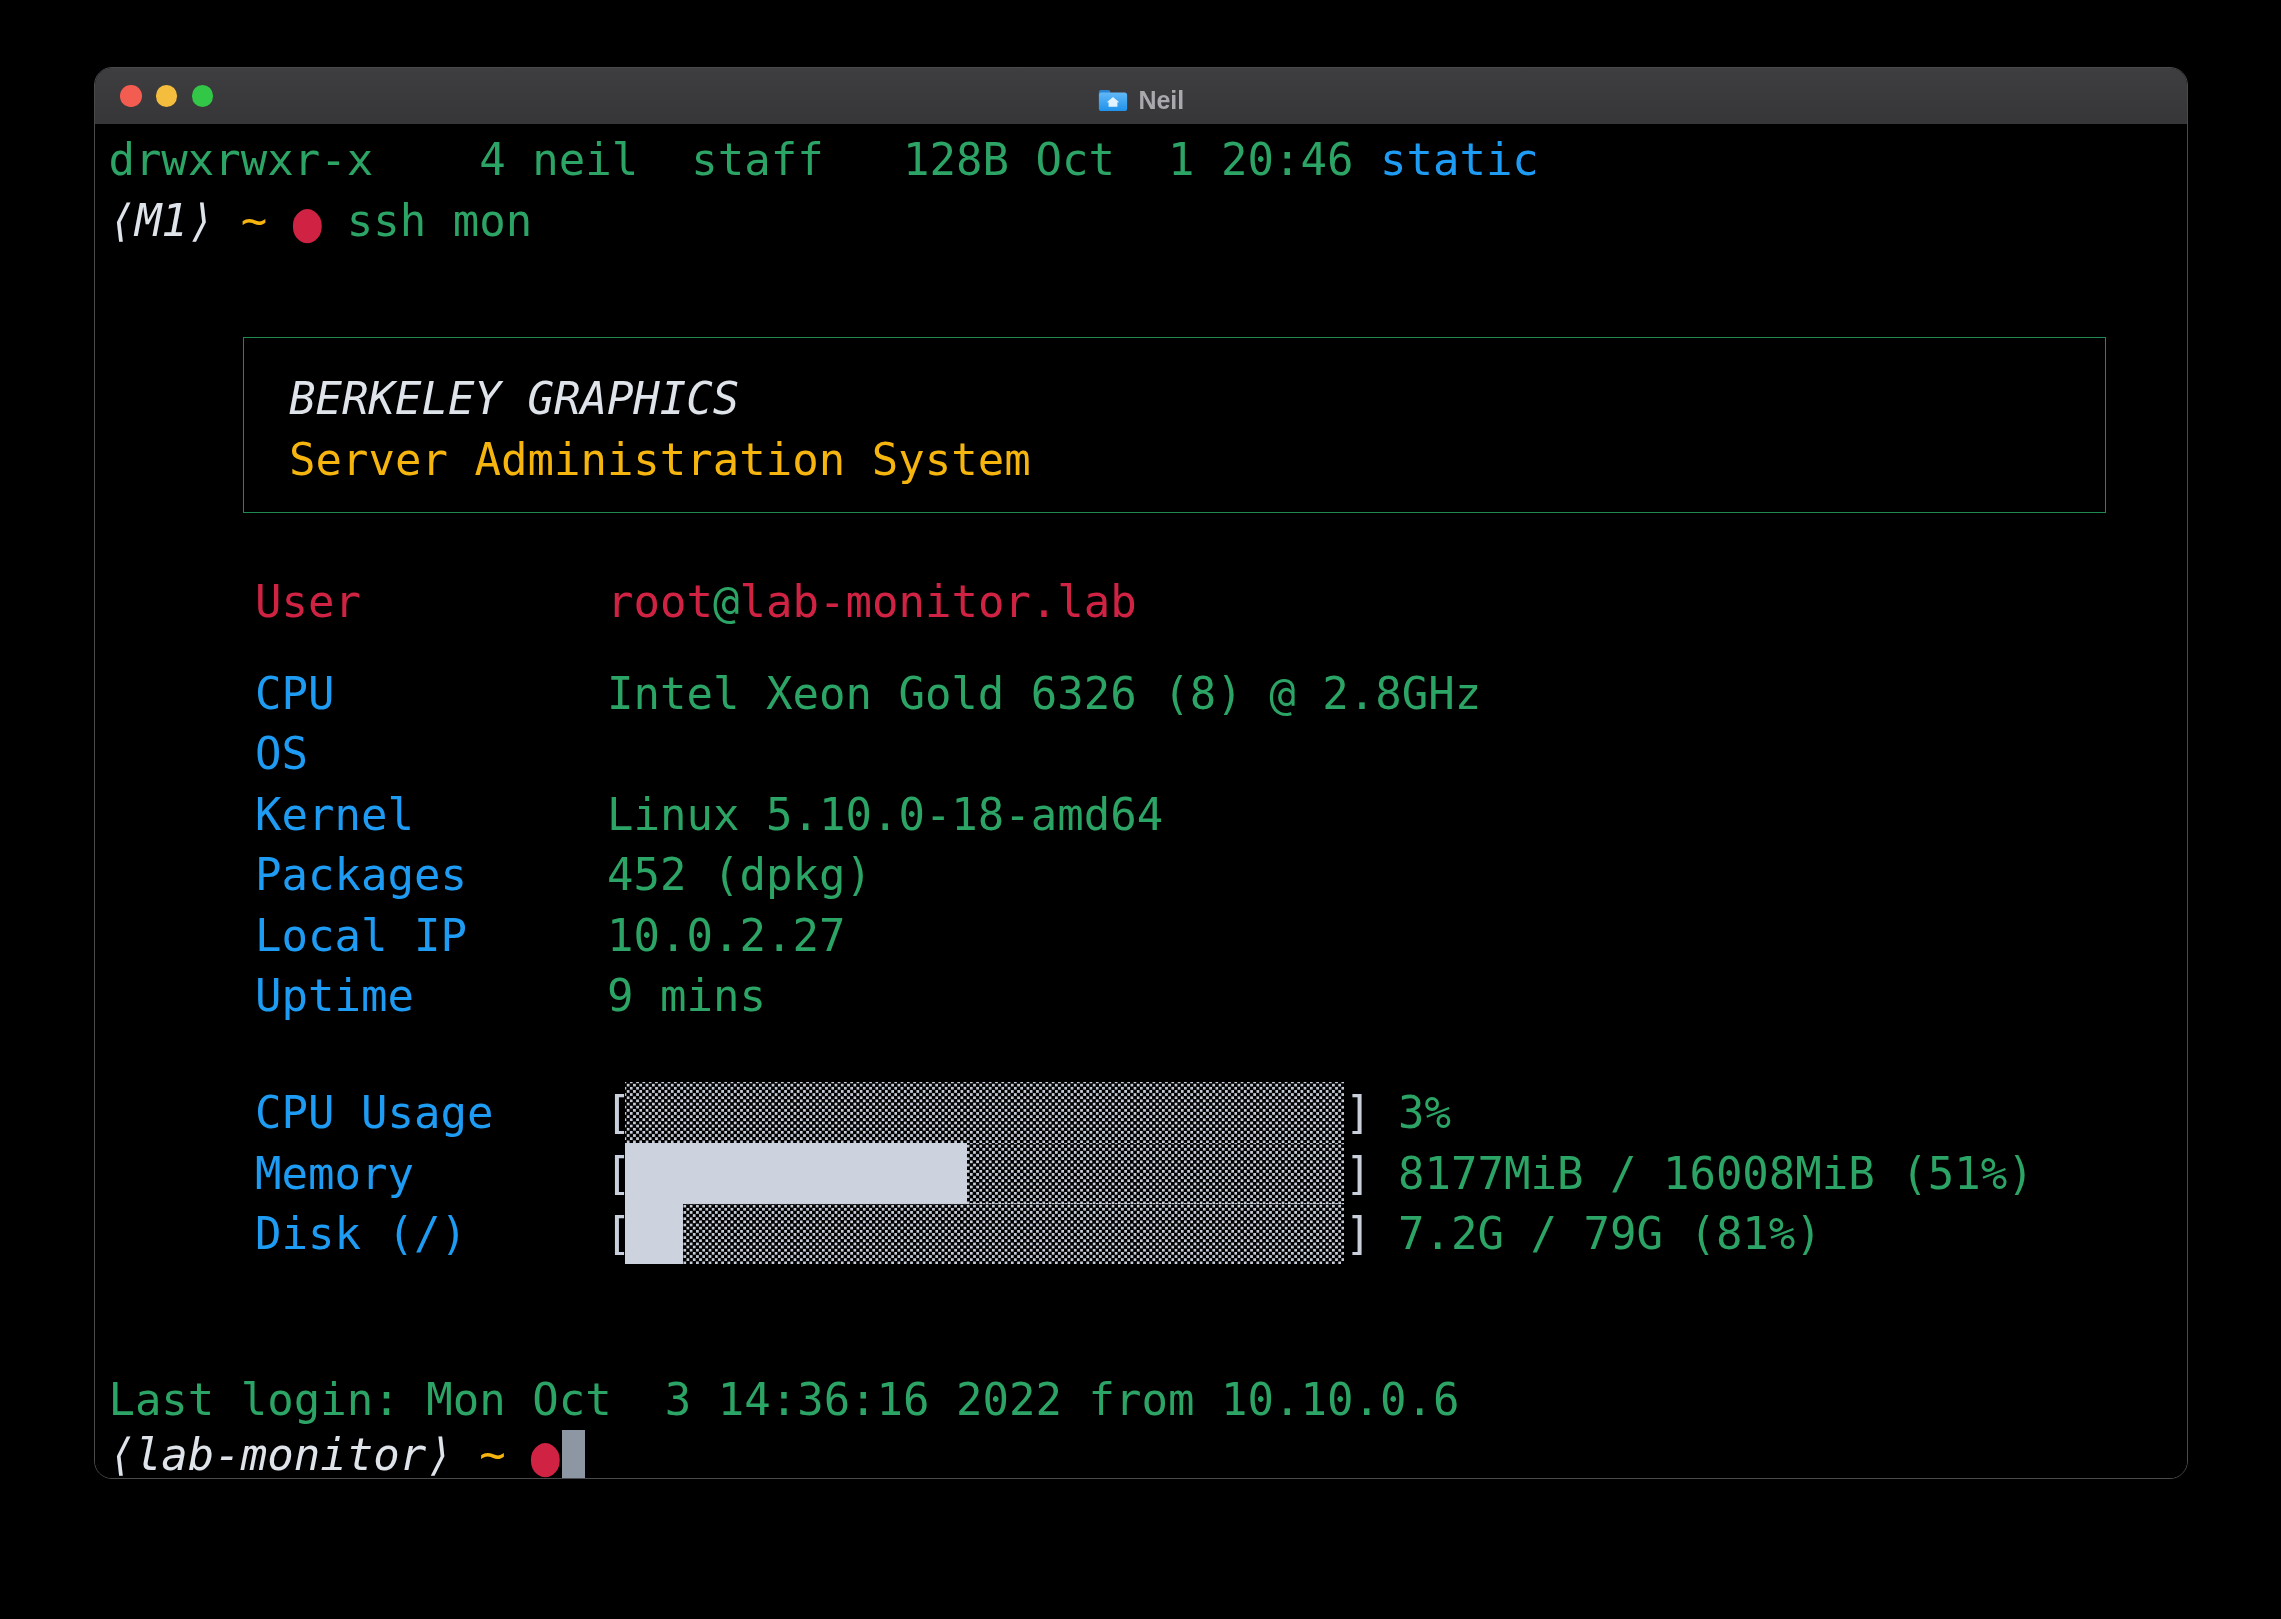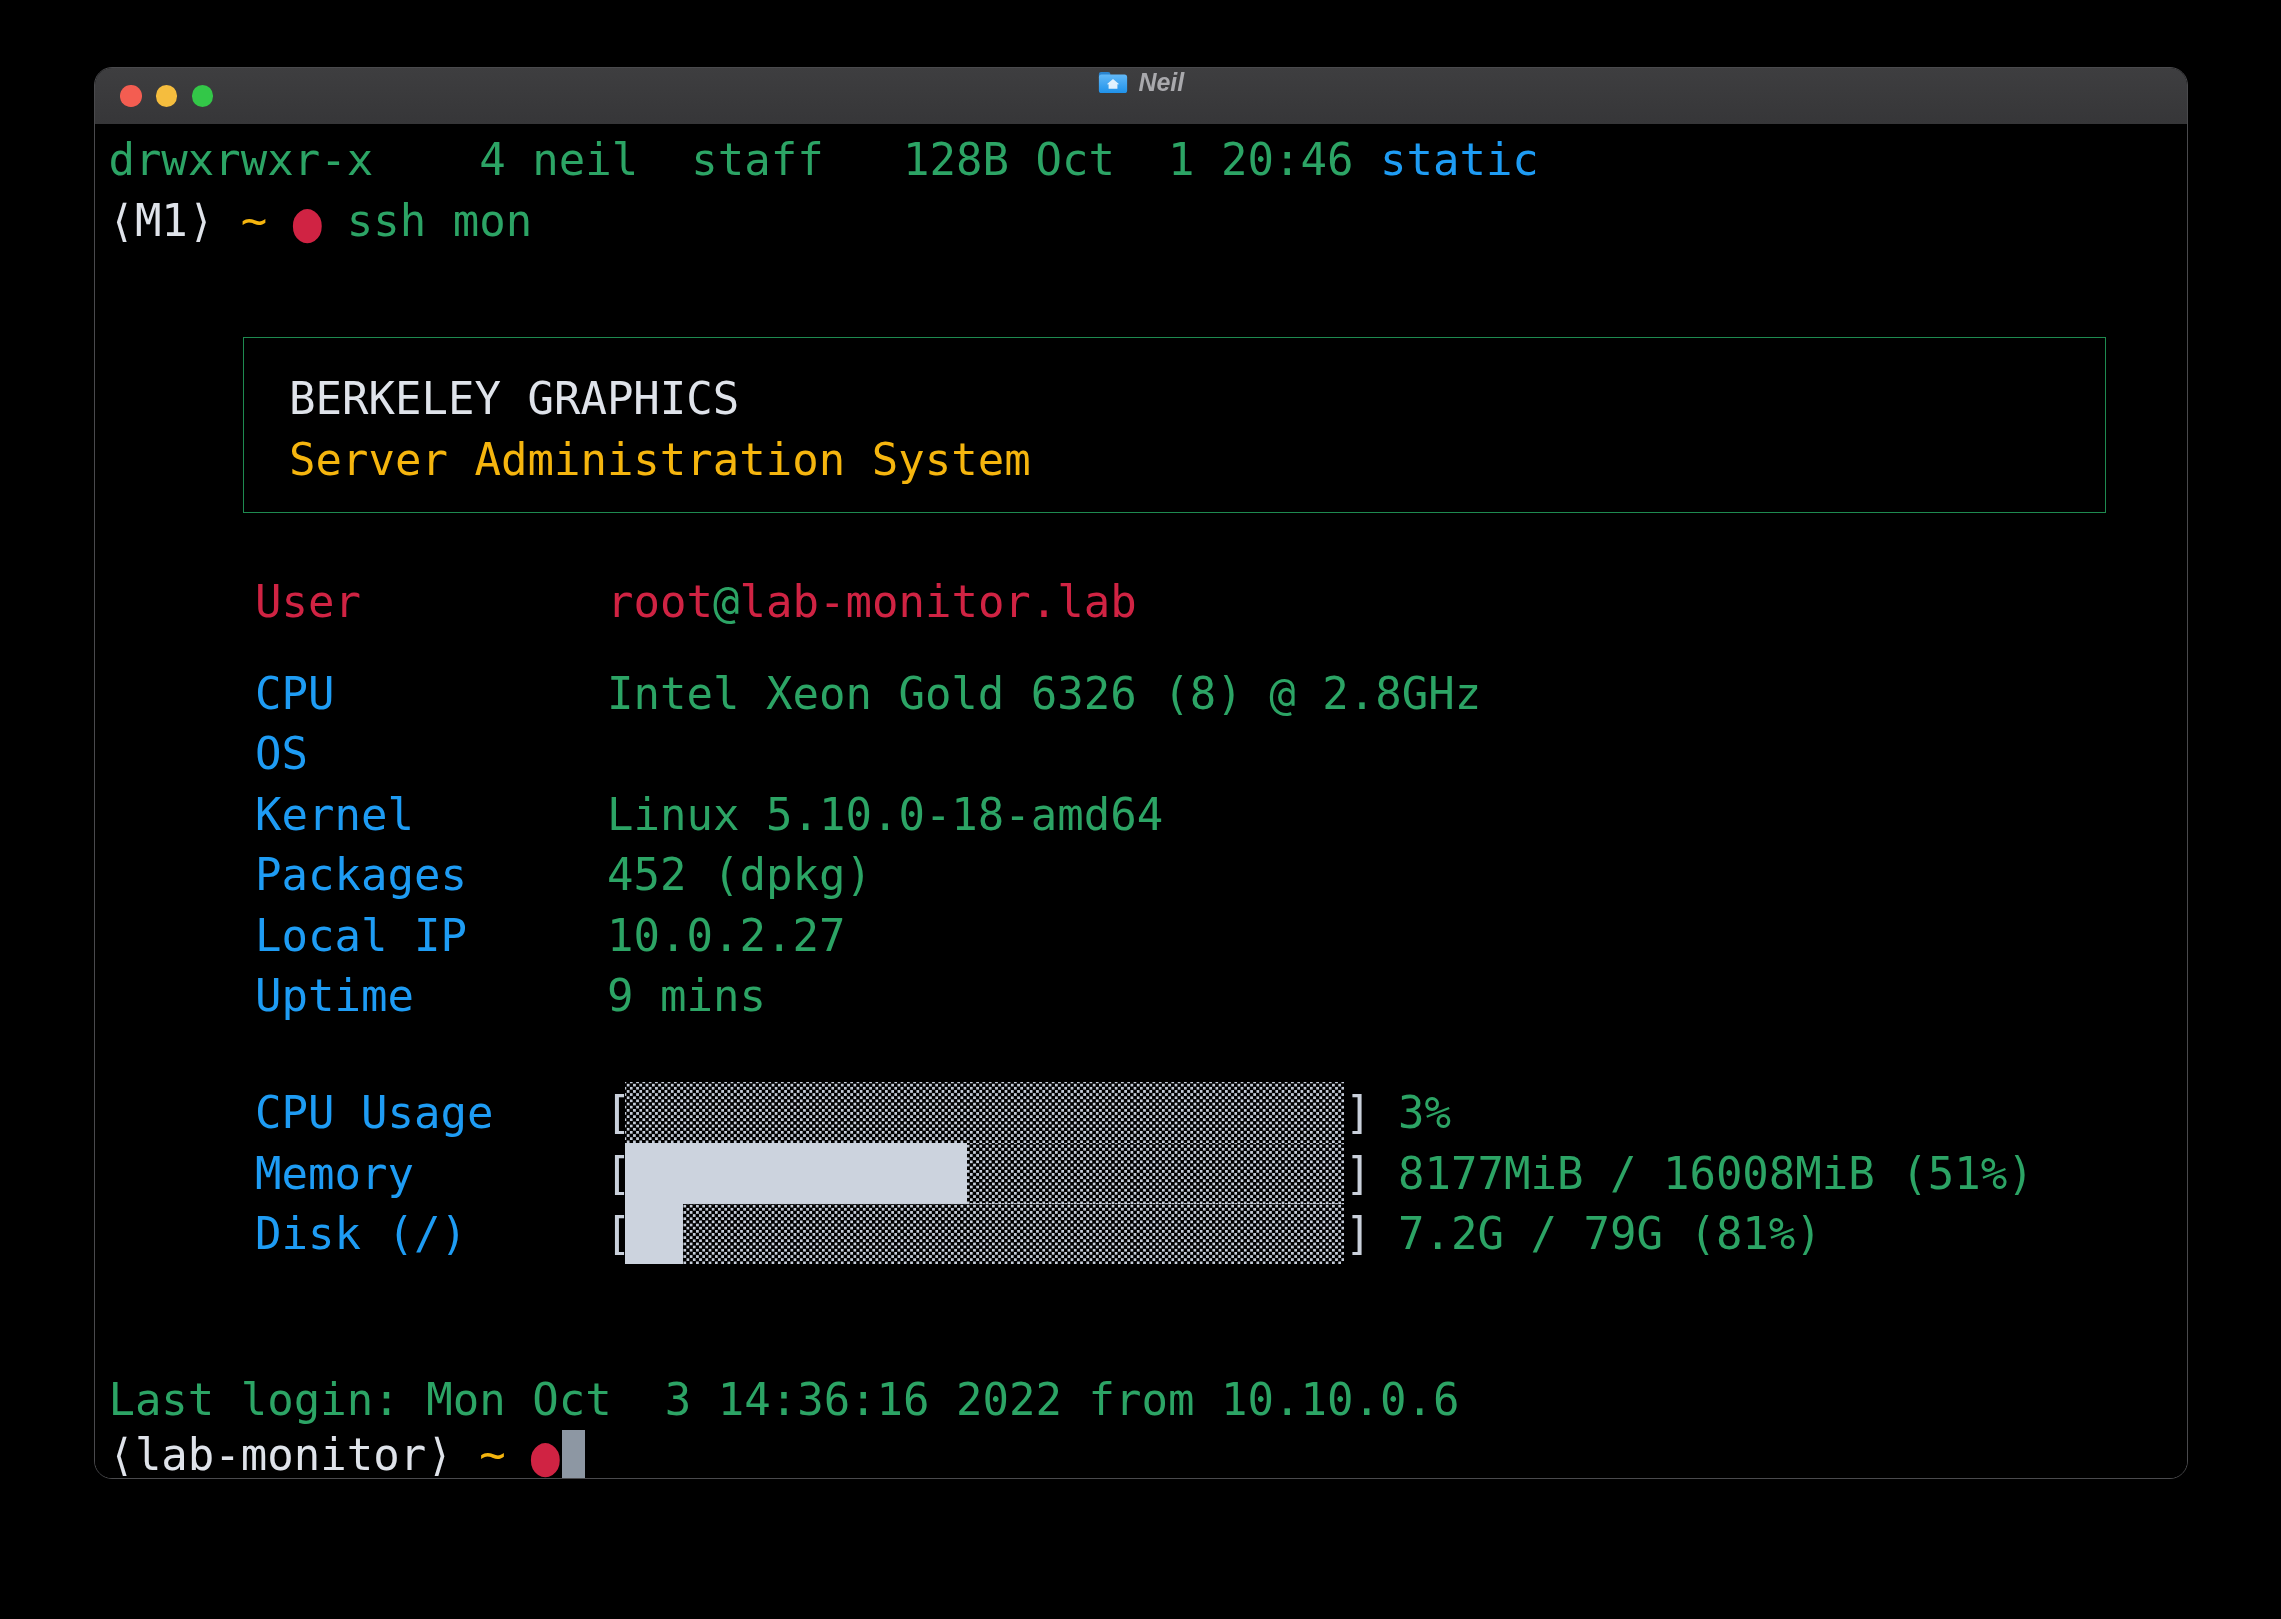--- a/index.html
+++ b/index.html
@@ -12,42 +12,42 @@
   body{font-family:"DejaVu Sans Mono","Liberation Mono",monospace;}
 
   .window{
     position:absolute;left:94px;top:67px;width:2094px;height:1412px;
     background:#000;border:1.8px solid var(--winborder);border-radius:18px;
     overflow:hidden;
   }
   .titlebar{
     position:absolute;left:0;top:0;right:0;height:64px;
     background:linear-gradient(#3e3e40,#353537);
-    display:flex;align-items:flex-start;justify-content:center;font-style:italic;
+    display:flex;align-items:center;justify-content:center;
   }
   .traffic{position:absolute;left:25px;top:0;height:56px;display:flex;align-items:center;gap:14.3px;}
   .light{width:21.5px;height:21.5px;border-radius:50%;}
   .light.red{background:#f35d51;}
   .light.yellow{background:#f5bd3e;}
   .light.green{background:#33c748;}
   .titlewrap{display:flex;align-items:center;gap:10.7px;}
   .title-text{
     font-family:"Liberation Sans","DejaVu Sans",sans-serif;
     font-size:25px;font-weight:bold;color:var(--title-fg);
   }
   .term{
     position:absolute;left:0;top:56px;right:0;bottom:0;background:#000;
     font-size:44px;line-height:61px;color:var(--green);
   }
   .line{position:absolute;height:61px;display:flex;align-items:center;white-space:pre;}
   .c-green{color:var(--green);}
   .c-blue{color:var(--blue);}
   .c-red{color:var(--red);}
   .c-gold{color:var(--gold);}
-  .c-fg{color:var(--fg);}
+  .c-fg{color:var(--fg);font-style:italic;}
   .dot{display:inline-block;transform:scale(1.1,1.3);transform-origin:center;}
 
   .banner-box{
     position:absolute;left:148px;top:213px;width:1863px;height:176px;
     border:1.8px solid #1e8a50;padding:30px 0 0 45px;
   }
   .banner-box .bline{height:61px;display:flex;align-items:center;white-space:pre;}
 
   .abs{position:absolute;white-space:pre;}
 

